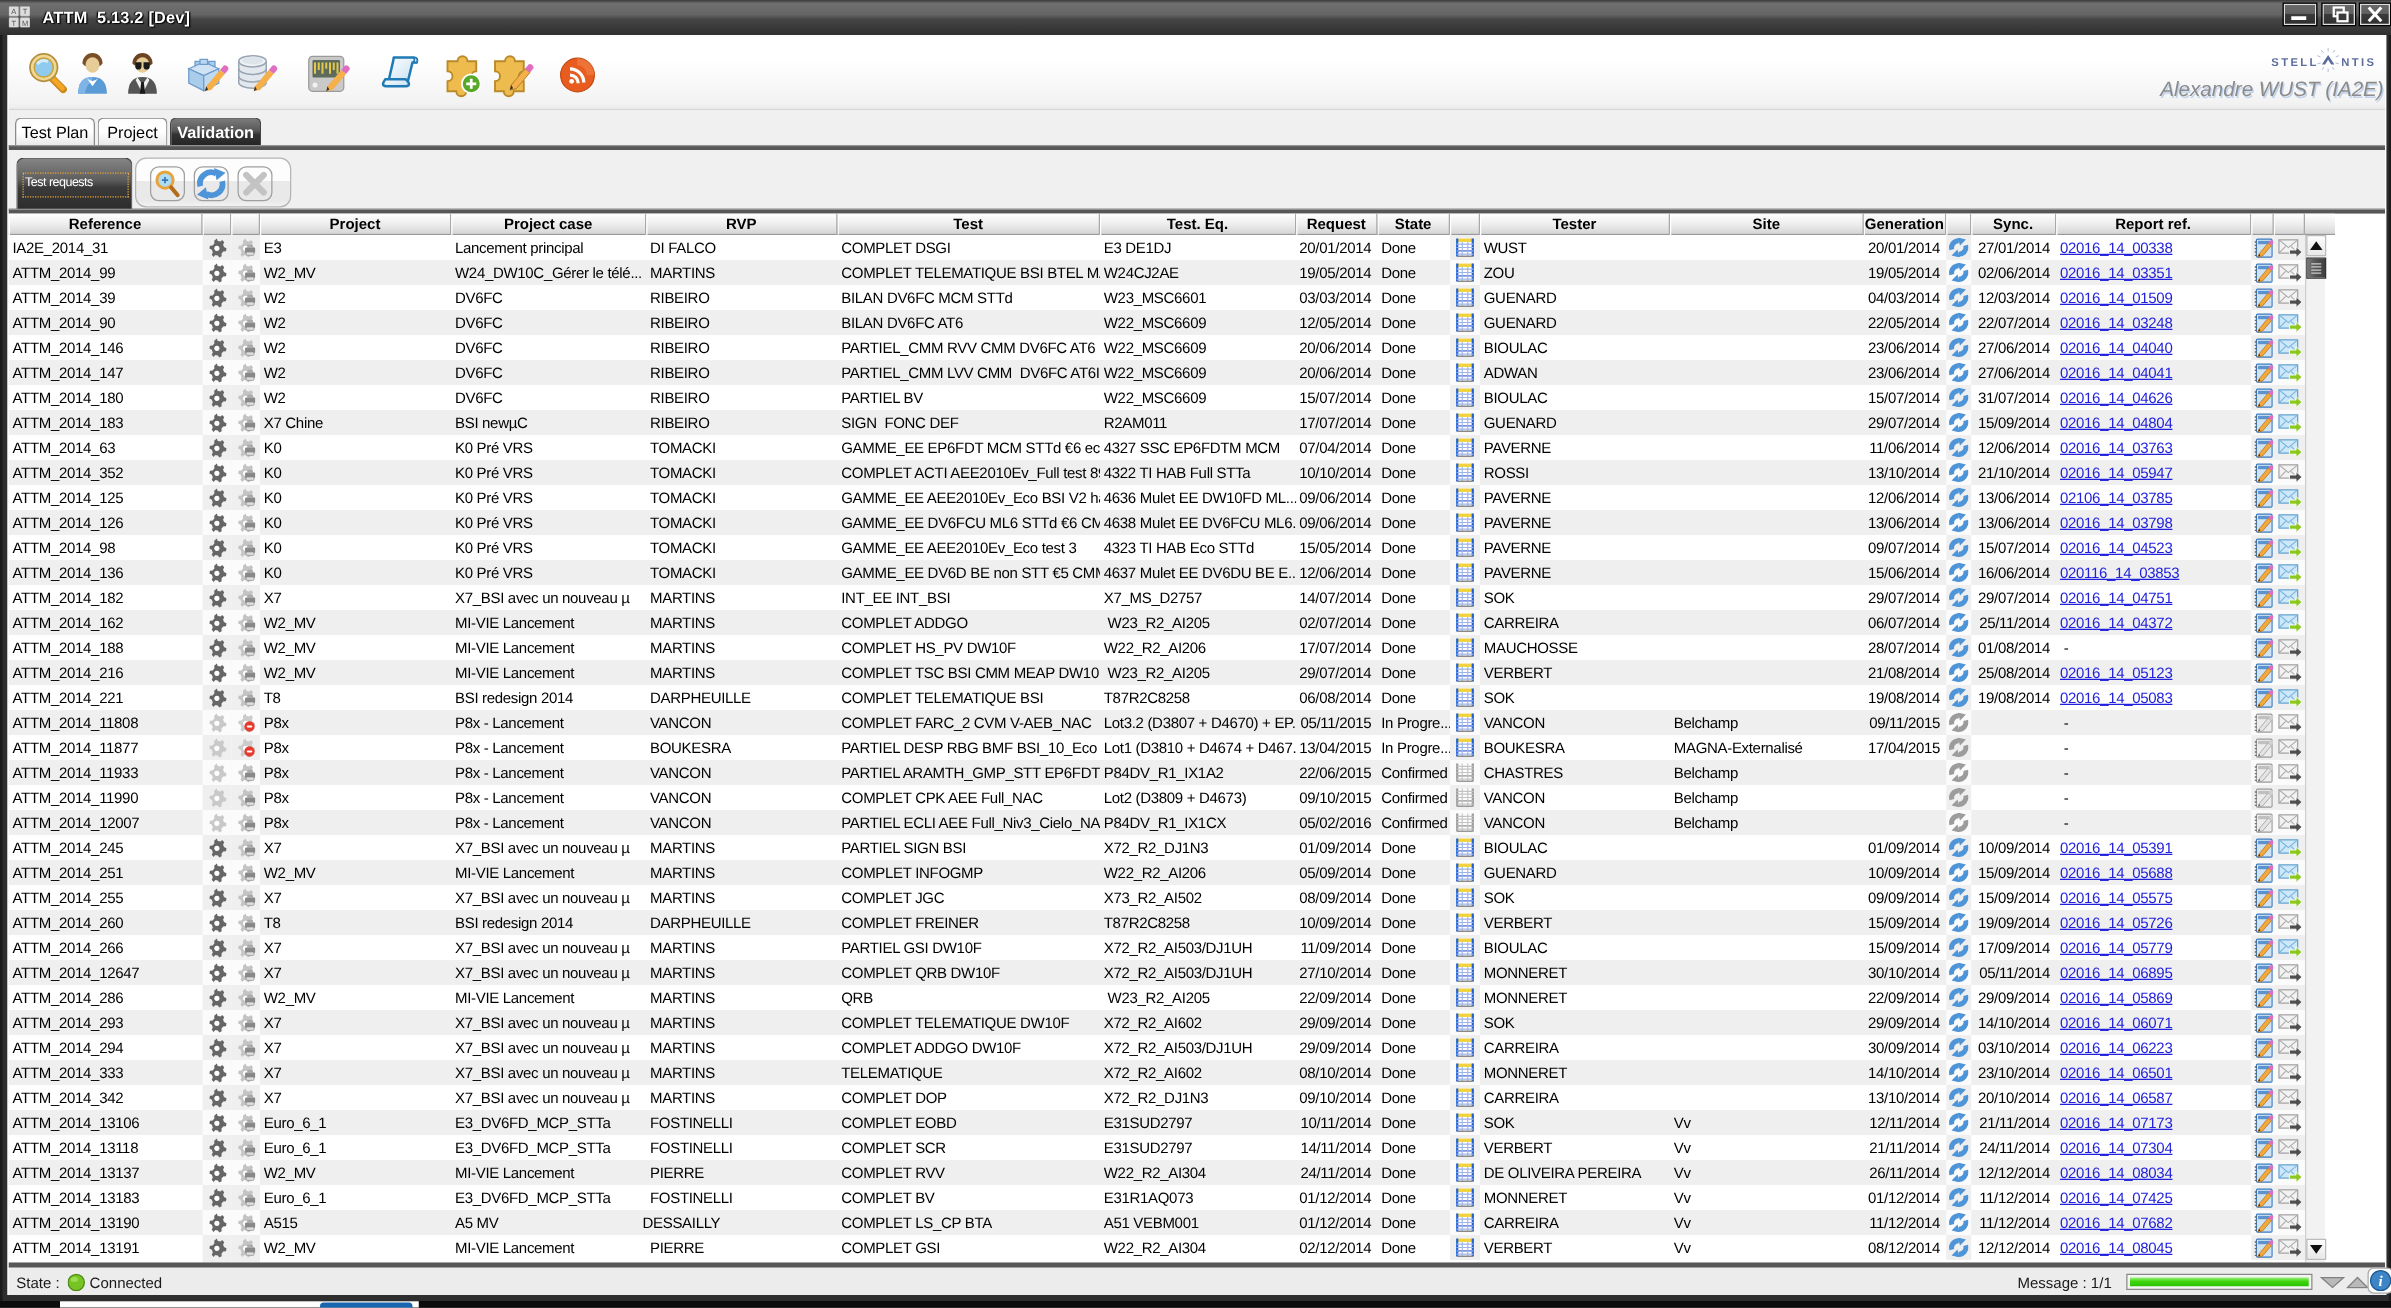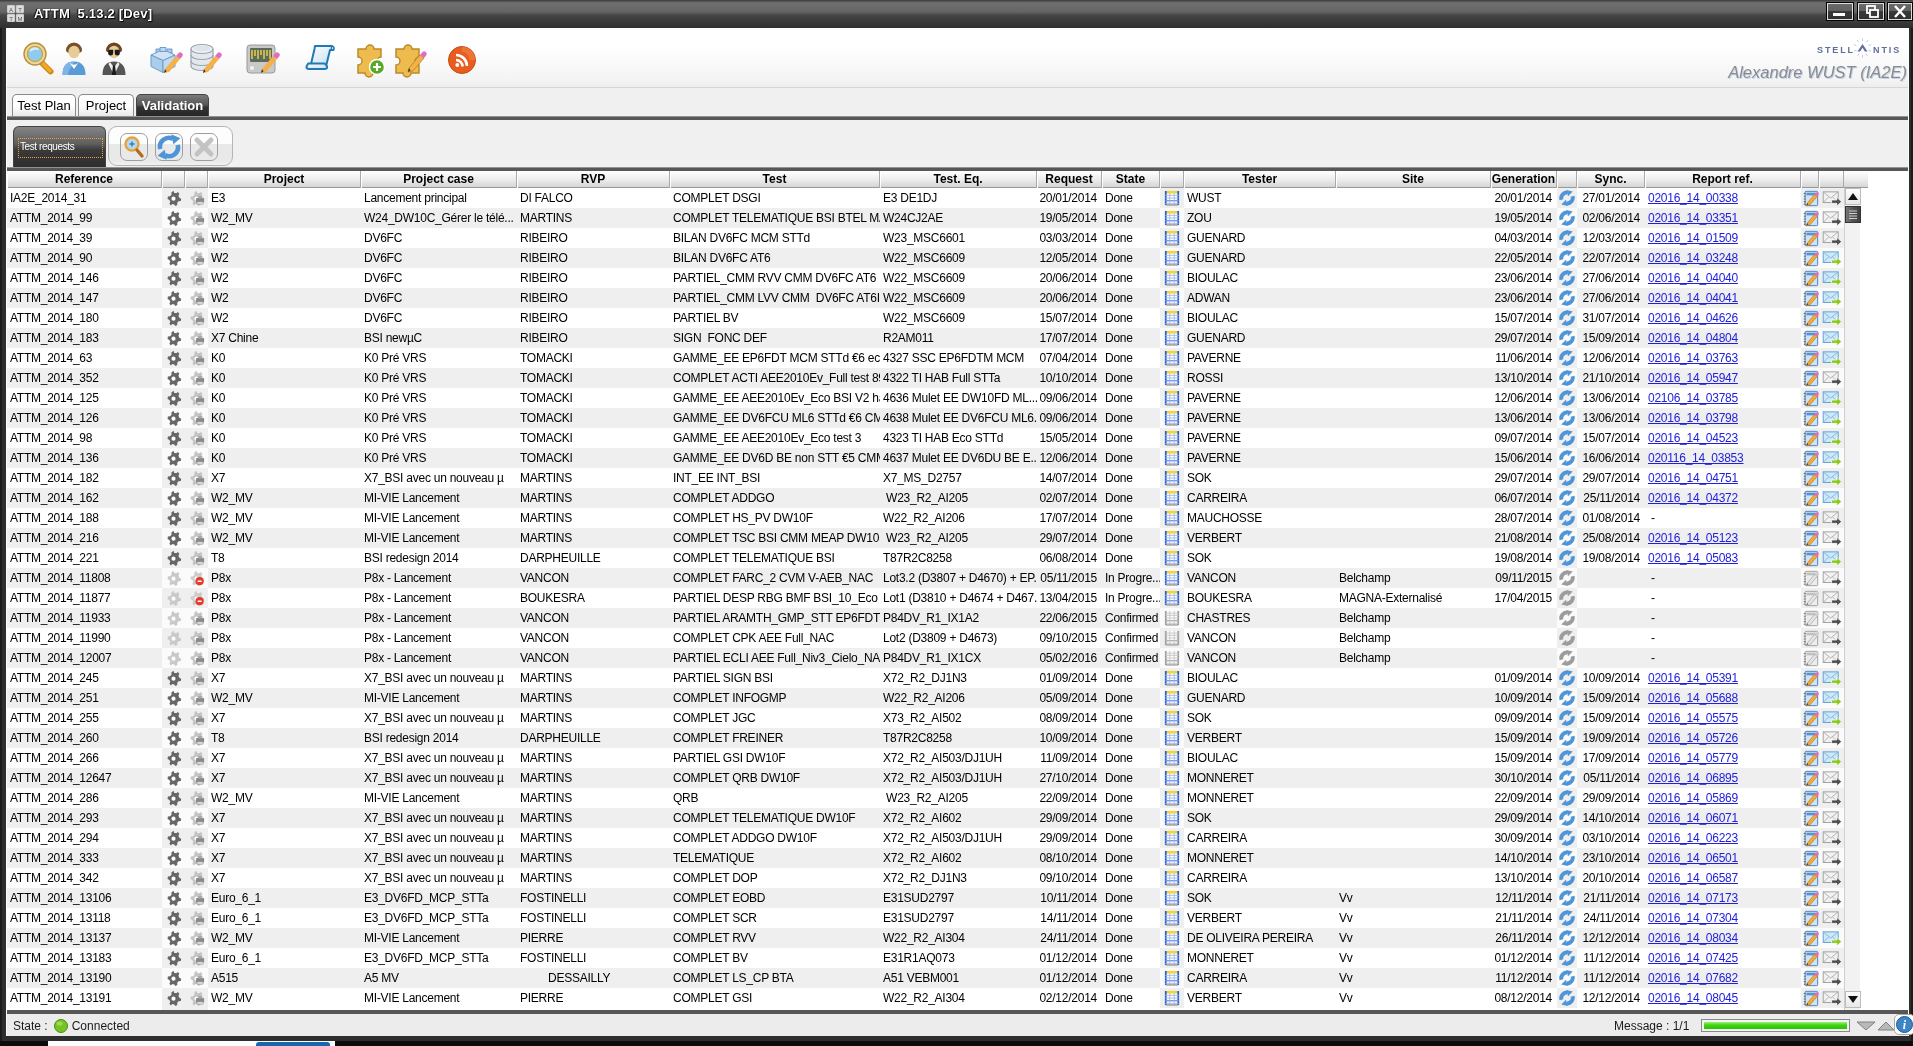--- a/index.html
+++ b/index.html
@@ -1594,21 +1594,21 @@
 <div class="row even" style="top:780px">
 <div class="c " style="left:0px;width:155px">ATTM_2014_13190</div>
 <div class="ic" style="left:155px;width:23px"><svg width="17" height="17" style="margin:0px 0 0 0px">
                 <use href="#g1"></use>
               </svg></div>
 <div class="ic" style="left:178px;width:23px"><svg width="17" height="17" style="margin:0px 0 0 0px">
                 <use href="#g2"></use>
               </svg></div>
 <div class="c " style="left:201px;width:153px">A515</div>
 <div class="c " style="left:354px;width:156px">A5 MV</div>
-<div class="c " style="left:538px;width:153px">DESSAILLY</div>
+<div class="c " style="left:504px;width:153px">DESSAILLY</div>
 <div class="c " style="left:663px;width:210px">COMPLET LS_CP BTA</div>
 <div class="c " style="left:873px;width:157px">A51 VEBM001</div>
 <div class="c dt" style="left:1030px;width:65px">01/12/2014</div>
 <div class="c " style="left:1095px;width:58px">Done</div>
 <div class="ic" style="left:1153px;width:24px"><svg width="16" height="16" style="margin:0px 0 0 0px">
                 <use href="#tbl"></use>
               </svg></div>
 <div class="c " style="left:1177px;width:152px">CARREIRA</div>
 <div class="c " style="left:1329px;width:155px">Vv</div>
 <div class="c dt" style="left:1484px;width:66px">11/12/2014</div>

